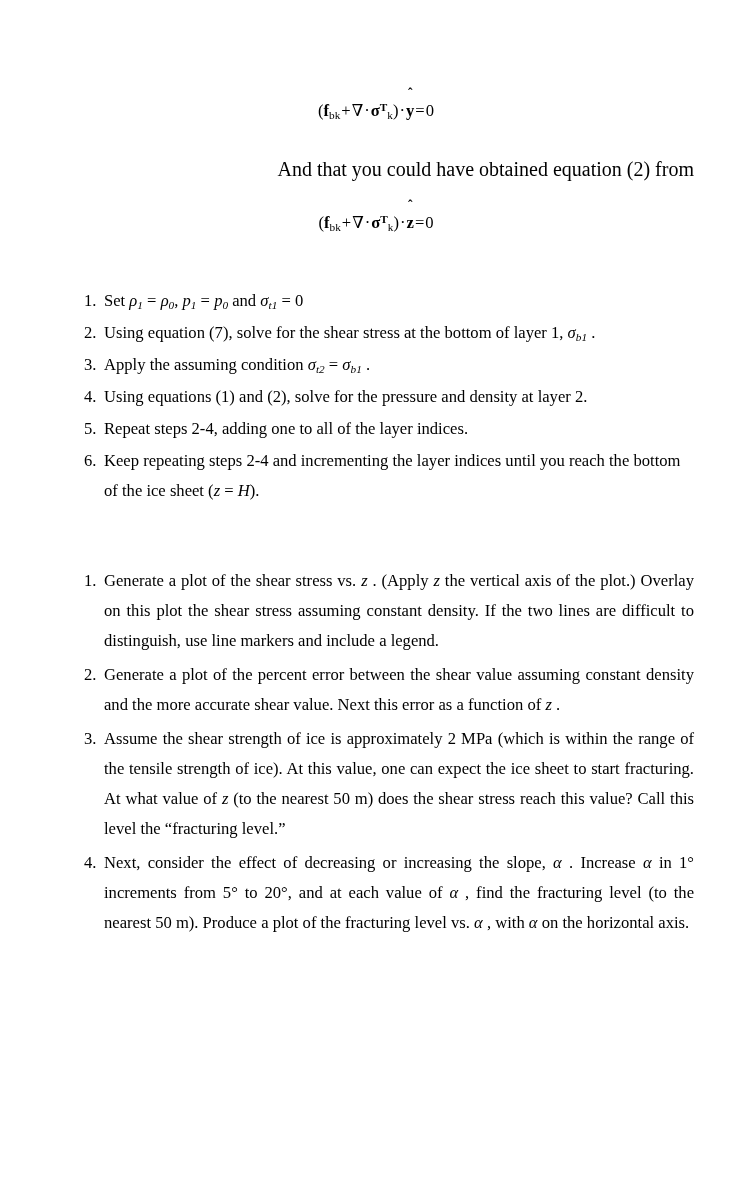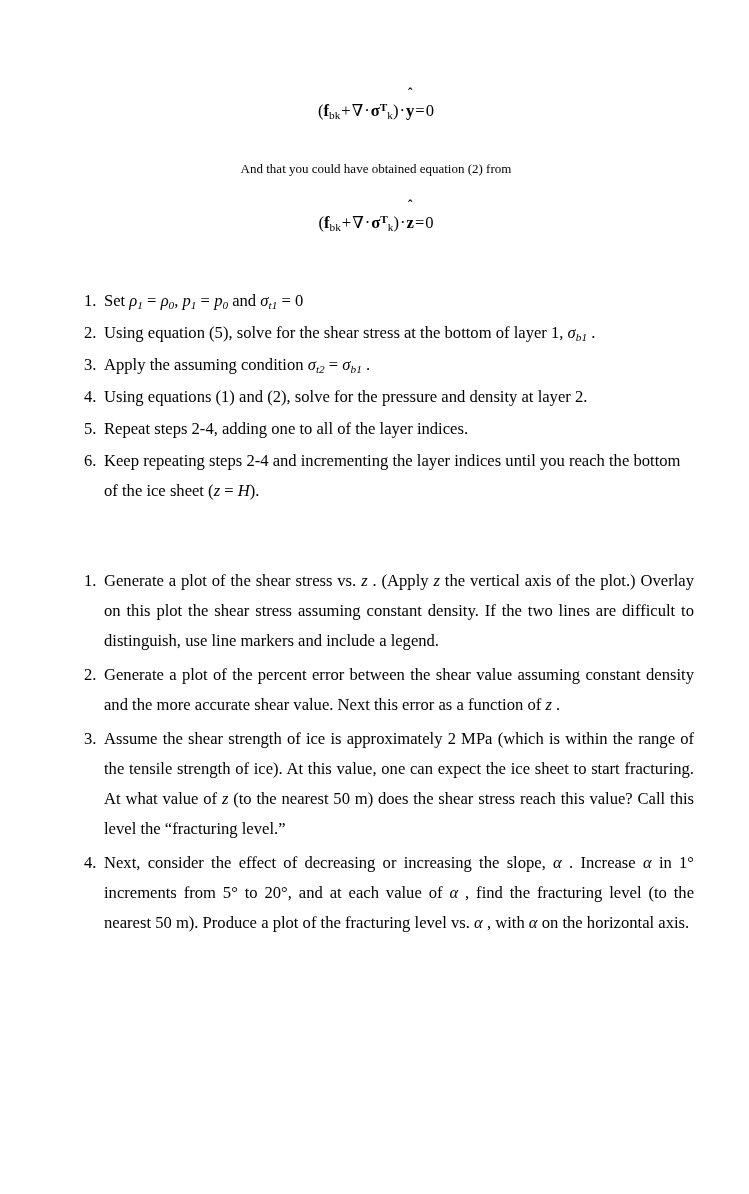--- a/index.html
+++ b/index.html
@@ -26,23 +26,23 @@
   }
   .content {
     position: absolute;
     left: 58px;
     top: 96px;
     width: 636px;
   }
 
   
   .para {
-    font-size: 13px;
+    font-size: 20px;
     line-height: 30px;
-    text-align: center;
+    text-align: right;
     margin: 0;
   }
   .eq {
     font-size: 16.6px;
     line-height: 30px;
     text-align: center;
     margin: 0;
   }
   .spacer-28 { height: 28px; }
   .spacer-24 { height: 24px; }
@@ -150,21 +150,21 @@
 
     <ol class="numlist procedure">
 
       <li>
         <span class="num">1.</span>
         <span class="li-inner"><span>Set </span><span class="m">ρ</span><sub class="s">1</sub><span class="mup"> = </span><span class="m">ρ</span><sub class="s">0</sub><span class="mup">, </span><span class="m">p</span><sub class="s">1</sub><span class="mup"> = </span><span class="m">p</span><sub class="s">0</sub><span> and </span><span class="m">σ</span><sub class="s">t1</sub><span class="mup"> = 0</span></span>
       </li>
 
       <li>
         <span class="num">2.</span>
-        <span class="li-inner"><span>Using equation (5), solve for the shear stress at the bottom of layer 1, </span><span class="m">σ</span><sub class="s">b1</sub><span class="mup"> .</span></span>
+        <span class="li-inner"><span>Using equation (7), solve for the shear stress at the bottom of layer 1, </span><span class="m">σ</span><sub class="s">b1</sub><span class="mup"> .</span></span>
       </li>
 
       <li>
         <span class="num">3.</span>
         <span class="li-inner"><span>Apply the assuming condition </span><span class="m">σ</span><sub class="s">t2</sub><span class="mup"> = </span><span class="m">σ</span><sub class="s">b1</sub><span class="mup"> .</span></span>
       </li>
 
       <li>
         <span class="num">4.</span>
         <span class="li-inner">Using equations (1) and (2), solve for the pressure and density at layer 2.</span>

